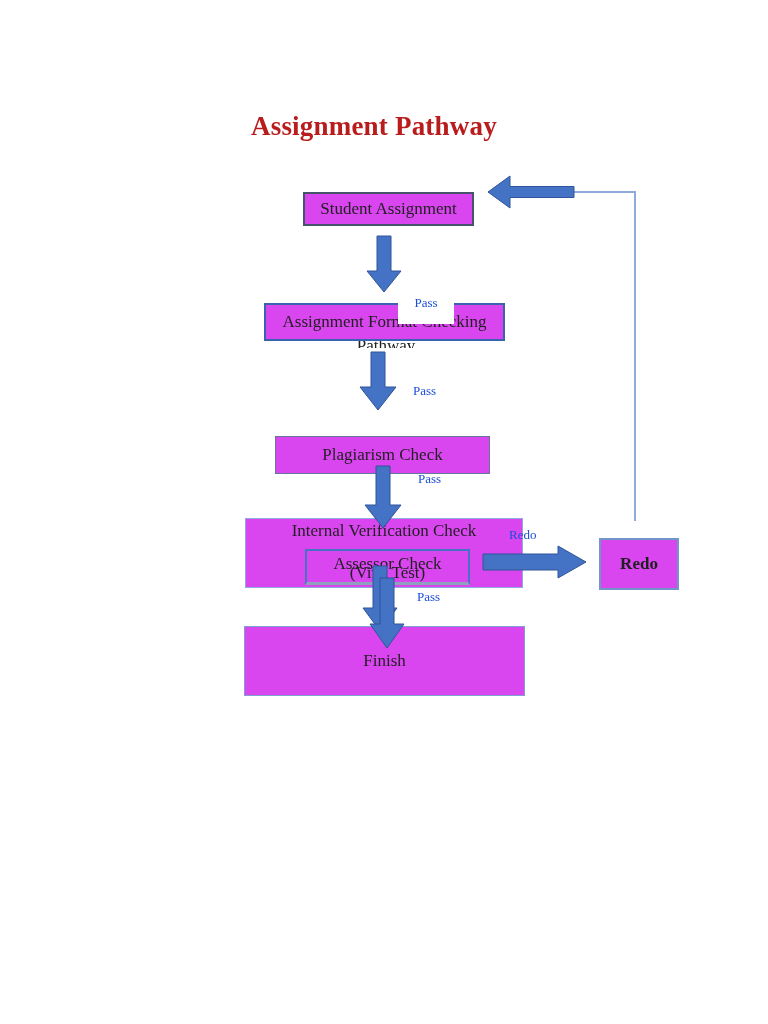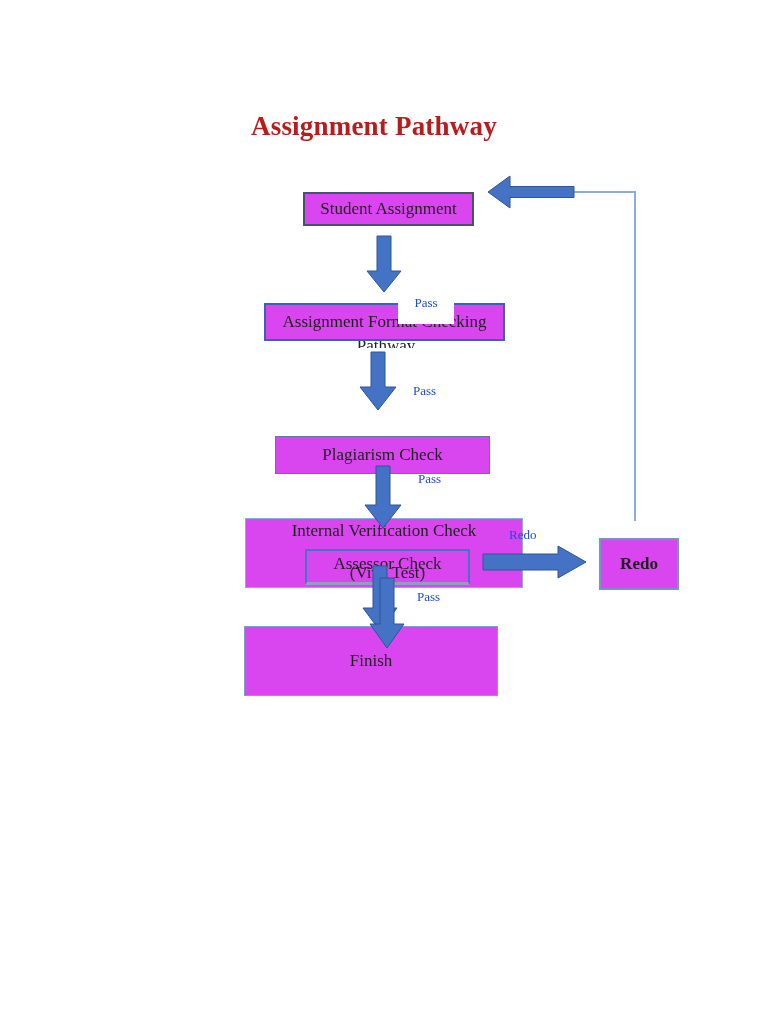--- a/index.html
+++ b/index.html
@@ -26,21 +26,21 @@
     font-size:17px;
     text-align:center;
     z-index:2;
   }
   .node-student{left:303px;top:192px;width:171px;height:34px;border:2px solid #44546A;}
   .node-format{left:264px;top:303px;width:241px;height:38px;border:2px solid #3A62AE;align-items:flex-start;padding-top:7px;}
   .node-plagiarism{left:275px;top:436px;width:215px;height:38px;border:1.5px solid #64779B;}
   .node-internal{left:245px;top:518px;width:278px;height:70px;border:1.5px solid #8FAADC;align-items:flex-start;padding-top:2px;z-index:1;}
   .node-assessor{left:305px;top:549px;width:165px;height:36px;border:2px solid #4472C4;border-bottom:3px solid #8fa0bf;z-index:3;}
   .node-redo{left:599px;top:538px;width:80px;height:52px;border:2px solid #7396C8;font-weight:bold;}
-  .node-finish{left:244px;top:626px;width:254px;height:70px;border:1.5px solid #7F9FD0;}
+  .node-finish{left:244px;top:626px;width:281px;height:70px;border:1.5px solid #7F9FD0;}
   .assessor-lines{position:relative;width:100%;height:100%;}
   .assessor-line1{position:absolute;left:0;right:0;top:3px;text-align:center;}
   .assessor-line2{position:absolute;left:0;right:0;top:12px;text-align:center;}
   .overflow-clip{
     left:340px;top:337px;width:92px;height:11px;
     overflow:hidden;text-align:center;font-size:17px;line-height:17px;
     z-index:1;color:#222;
   }
   .edge-label{
     font-size:13px;color:#1d4ed8;z-index:6;line-height:14px;

